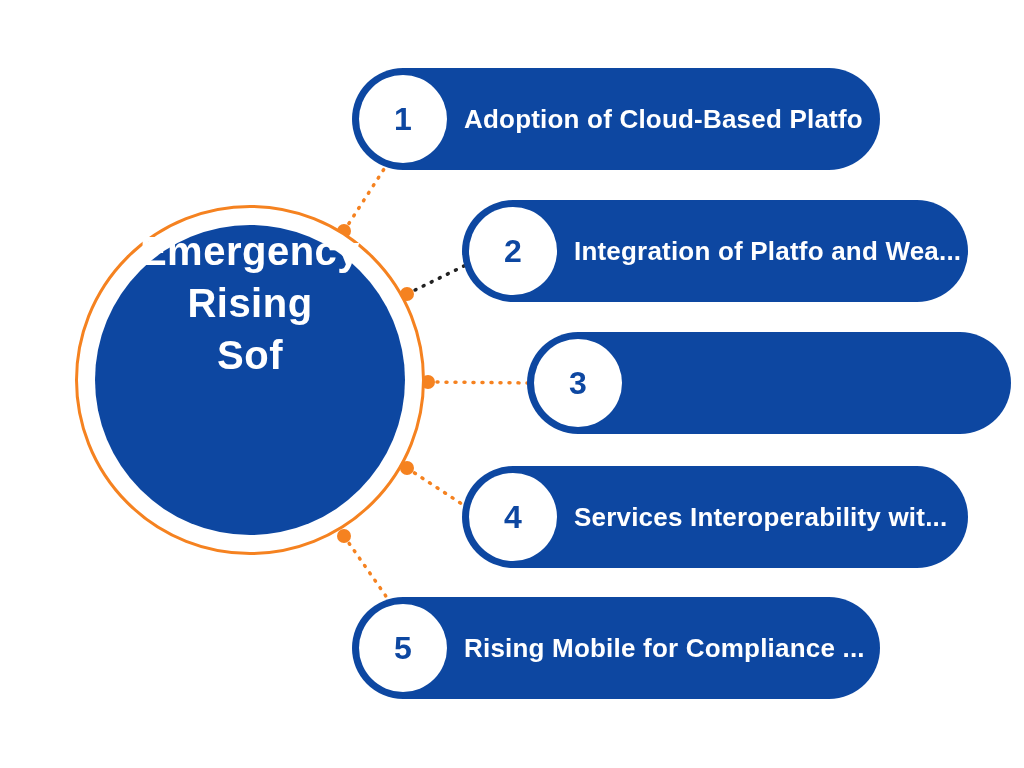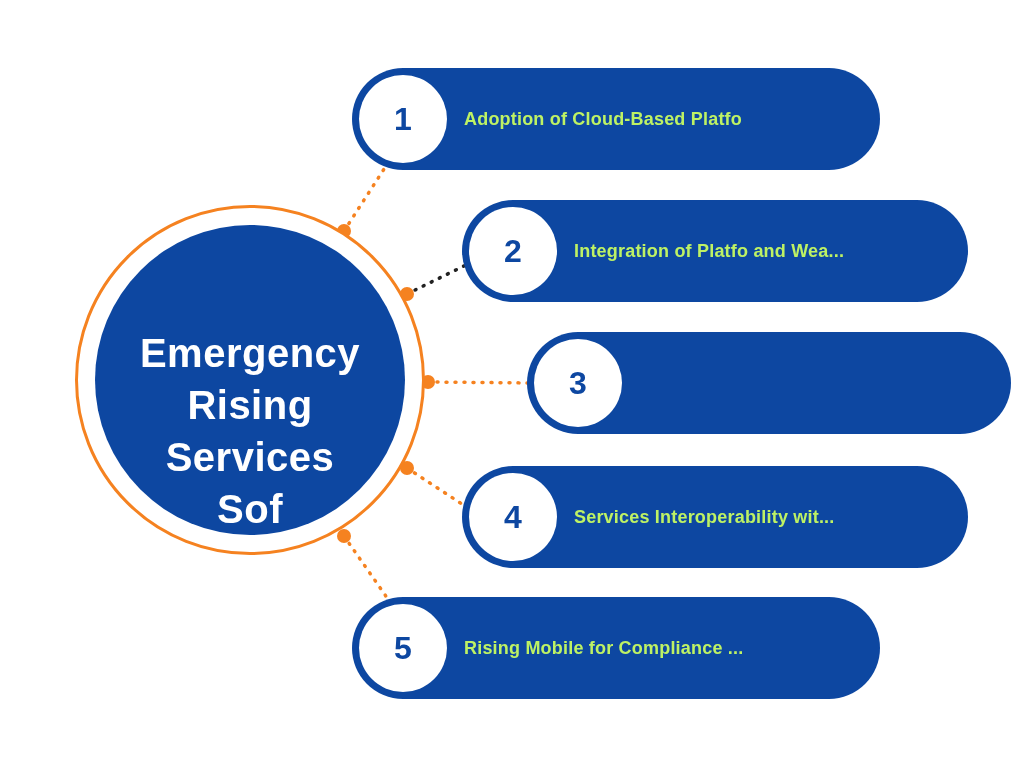--- a/index.html
+++ b/index.html
@@ -12,21 +12,21 @@
   .connectors { position: absolute; left: 0; top: 0; width: 1024px; height: 768px; z-index: 1; }
 
   
   .center-ring {
     position: absolute; left: 75px; top: 205px; width: 350px; height: 350px;
     border: 3px solid #f58220; border-radius: 50%; background: #ffffff; z-index: 2;
   }
   .center-circle {
     position: absolute; left: 95px; top: 225px; width: 310px; height: 310px;
     background: #0d47a1; border-radius: 50%; z-index: 3;
-    display: flex; align-items: flex-end; justify-content: center;
+    display: flex; align-items: flex-start; justify-content: center;
   }
   .center-title {
     color: #ffffff; font-weight: bold; font-size: 40px; line-height: 1.3;
     text-align: center; letter-spacing: 0.5px;
   }
 
   
   .item {
     position: absolute; height: 102px; background: #0d47a1; border-radius: 51px;
     display: flex; align-items: center; z-index: 4;
@@ -39,21 +39,21 @@
 
   .badge {
     position: absolute; left: 7px; top: 7px; width: 88px; height: 88px;
     background: #ffffff; border-radius: 50%;
     display: flex; align-items: center; justify-content: center;
   }
   .badge span {
     color: #0d47a1; font-weight: bold; font-size: 32px;
   }
   .label {
-    color: #bef264; font-weight: bold; font-size: 18px;
+    color: #ffffff; font-weight: bold; font-size: 26px;
     padding-left: 112px; padding-right: 18px; letter-spacing: 0.2px;
     white-space: nowrap; overflow: hidden;
   }
 </style>
 </head>
 <body>
 
 <div class="stage">
 
   <svg class="connectors" viewBox="0 0 1024 768" xmlns="http://www.w3.org/2000/svg">
@@ -68,21 +68,20 @@
     <circle cx="428" cy="382" r="7" fill="#f58220"></circle>
     <circle cx="407" cy="468" r="7" fill="#f58220"></circle>
     <circle cx="344" cy="536" r="7" fill="#f58220"></circle>
   </svg>
 
   <div class="center-ring"></div>
   <div class="center-circle">
     <div class="center-title">
       <div>Emergency</div>
       <div>Rising</div>
-      <div>Services</div>
       <div>Sof</div>
     </div>
   </div>
 
   <div class="item item-1">
     <div class="badge">
       <span>1</span>
     </div>
     <div class="label">Adoption of Cloud-Based Platfo</div>
   </div>

